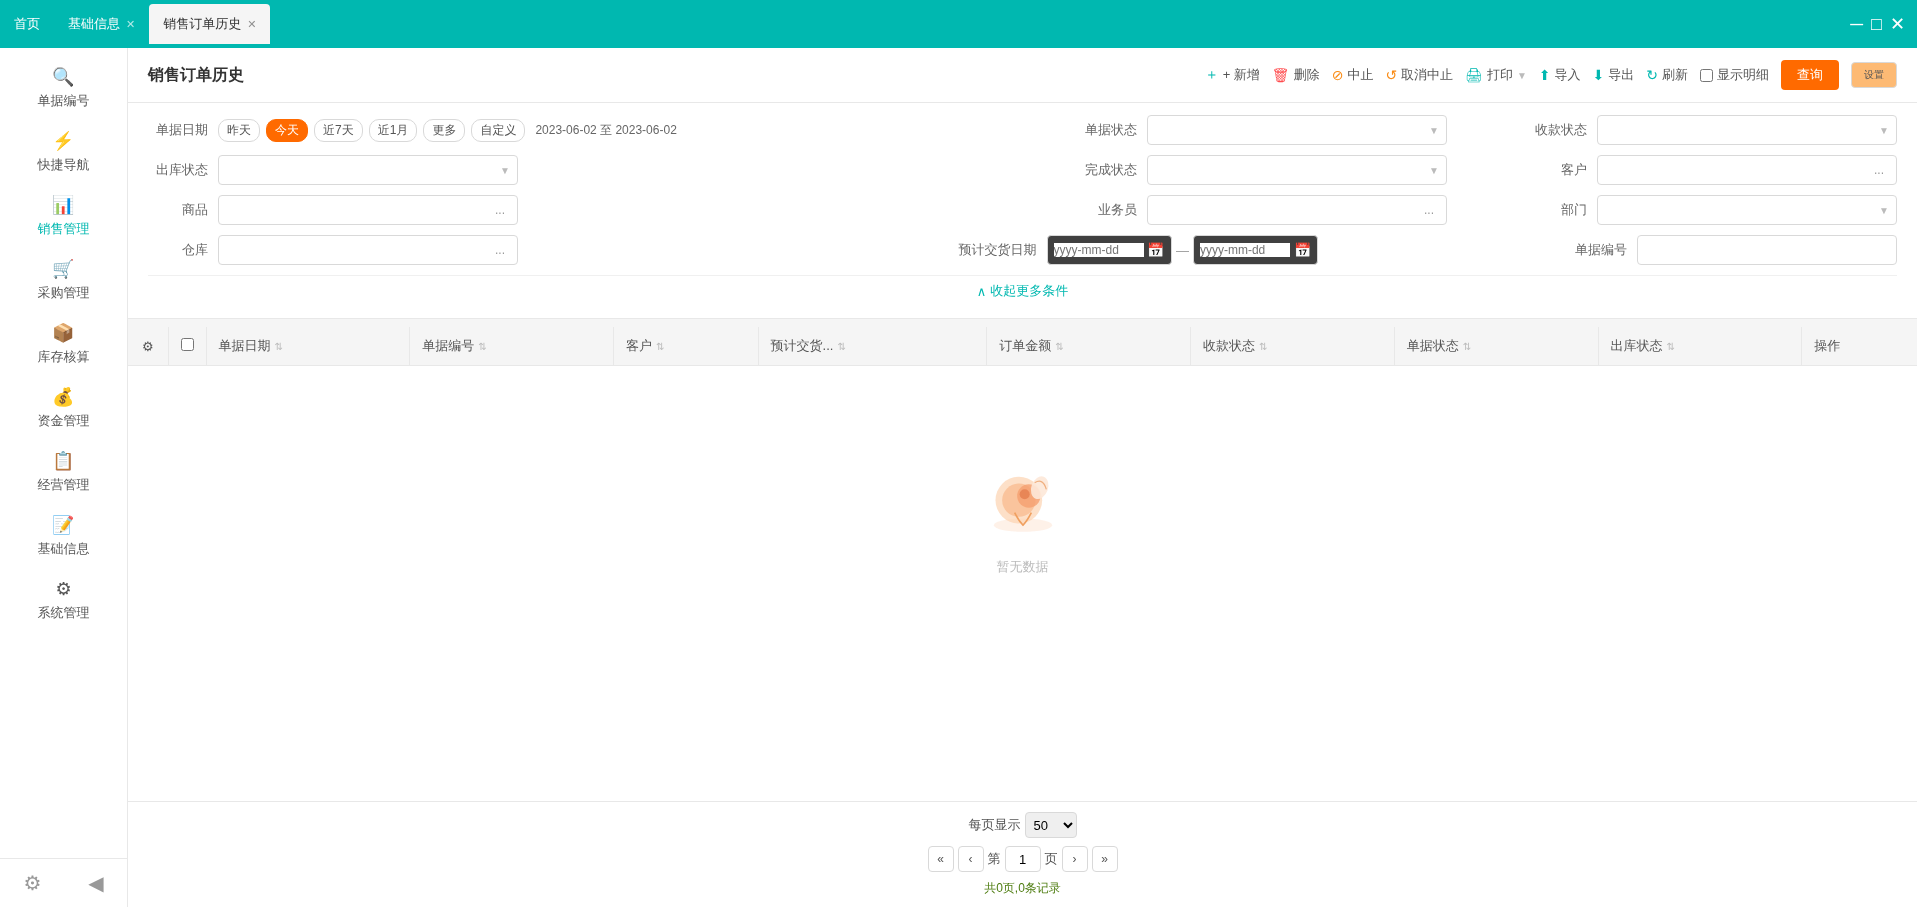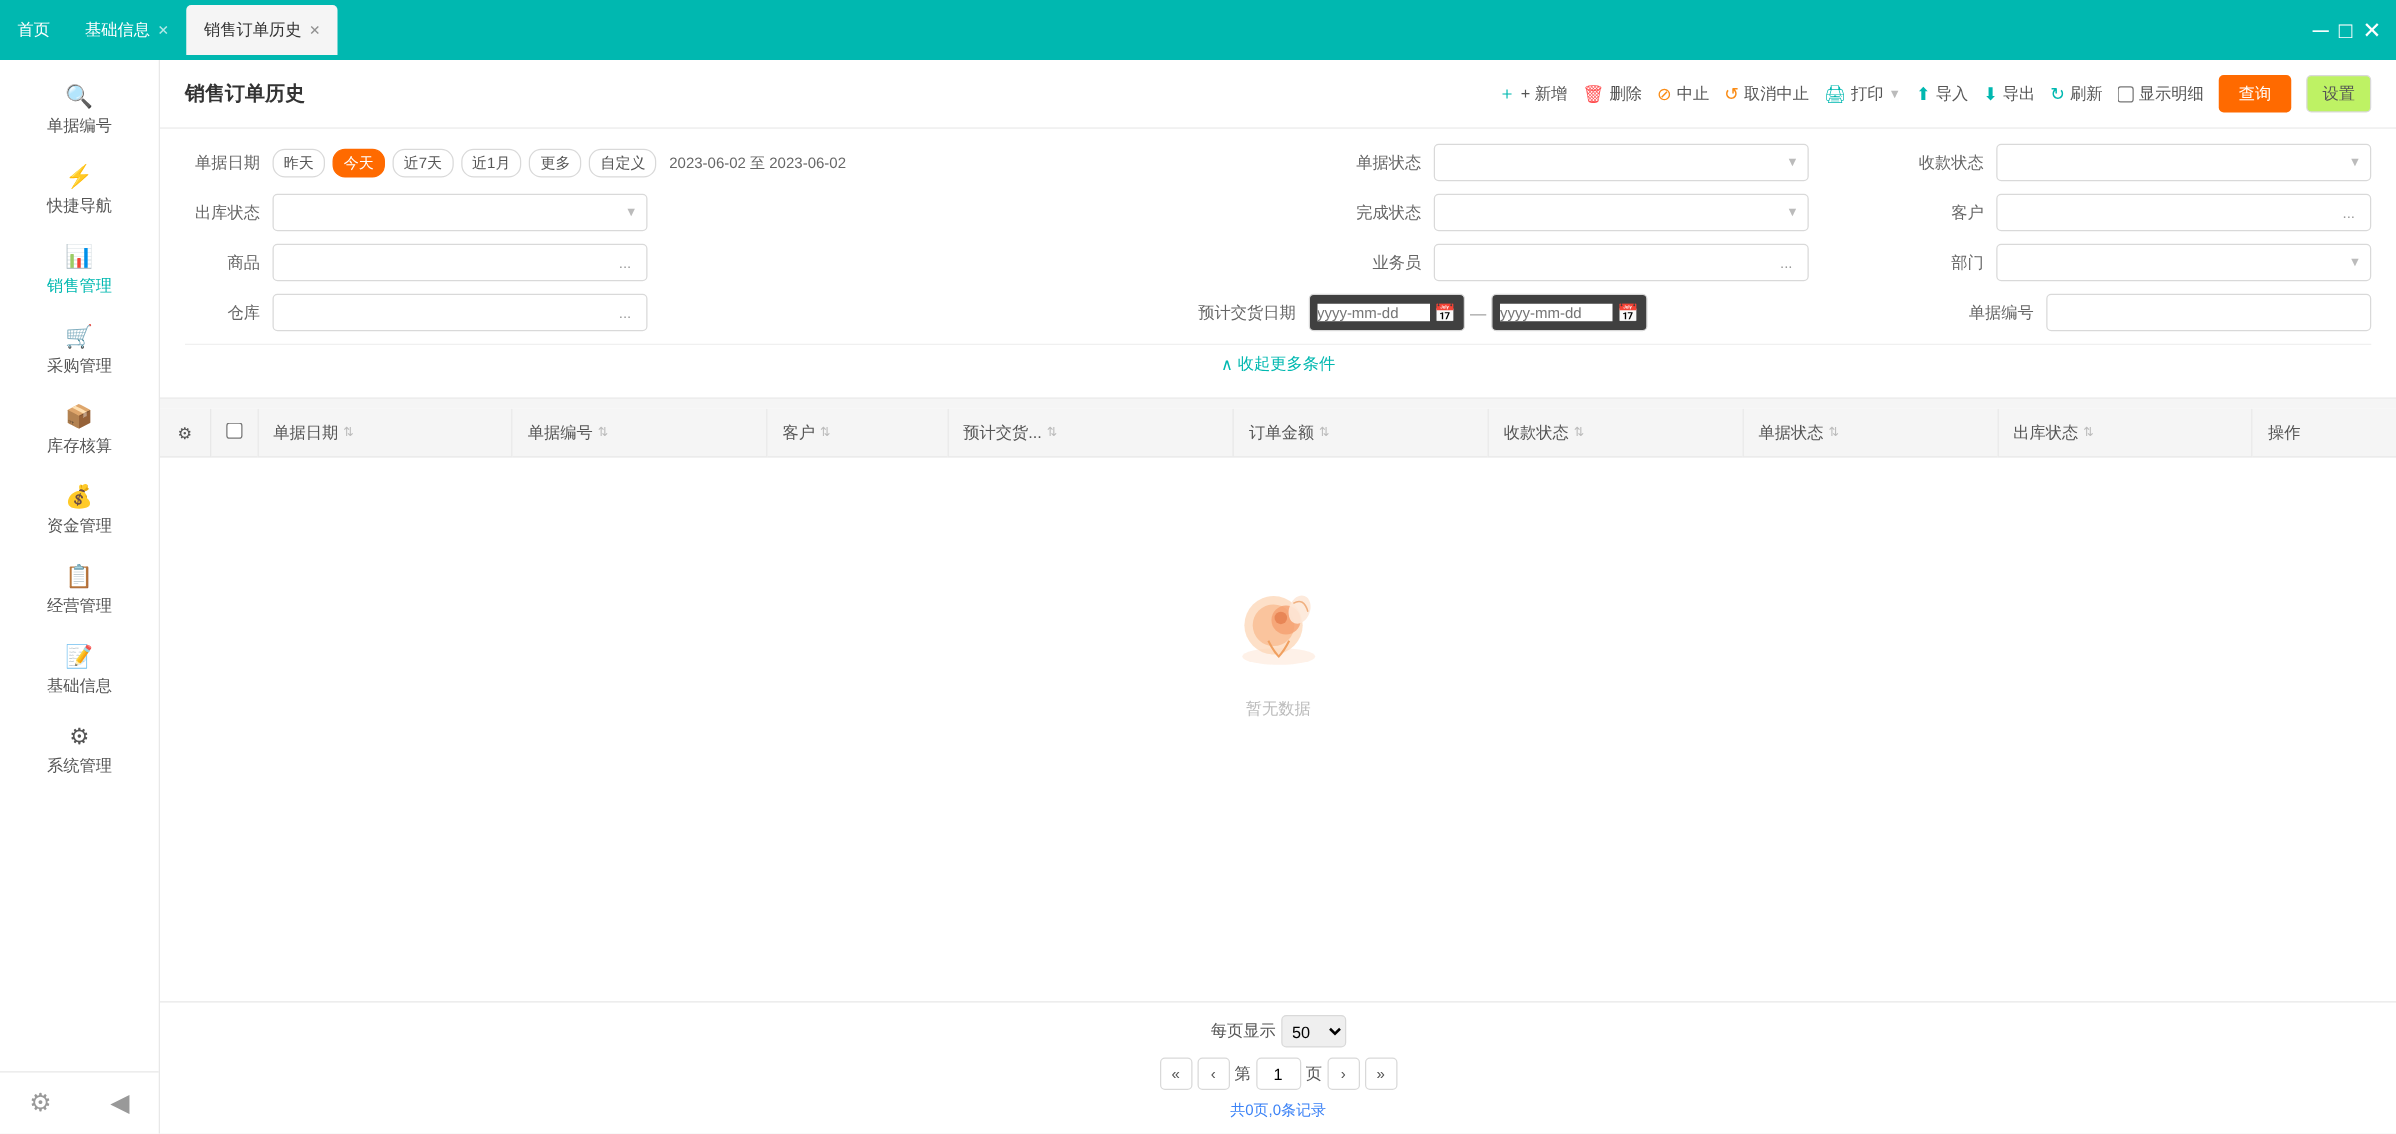--- a/index.html
+++ b/index.html
@@ -125,27 +125,27 @@
     .btn-query {
       background: #ff6a00;
       color: #fff;
       border: none;
       border-radius: 4px;
       padding: 6px 16px;
       cursor: pointer;
       font-size: 13px;
     }
     .btn-setting {
-      background: #bef264;
+      background: #fdba74;
       color: #555;
       border: 1px solid #d9d9d9;
       border-radius: 4px;
       padding: 5px 12px;
       cursor: pointer;
-      font-size: 13px;
+      font-size: 10px;
     }
     .display-toggle { display: flex; align-items: center; gap: 4px; font-size: 12px; color: #555; cursor: pointer; }
     .display-toggle input { cursor: pointer; }
 
     
     .filter-area {
       background: #fff;
       padding: 12px 20px;
       border-bottom: 1px solid #e8e8e8;
     }
@@ -366,21 +366,21 @@
       font-size: 12px;
     }
     .page-input {
       width: 36px;
       height: 26px;
       border: 1px solid #d9d9d9;
       border-radius: 4px;
       text-align: center;
       font-size: 13px;
     }
-    .total-info { color: #3b82f6; font-size: 12px; }
+    .total-info { color: #4d7c0f; font-size: 12px; }
   </style>
 </head>
 <body>
 
 <div class="top-bar">
   <div class="tab-item">
     <span>首页</span>
   </div>
   <div class="tab-item">
     <span>基础信息</span>

